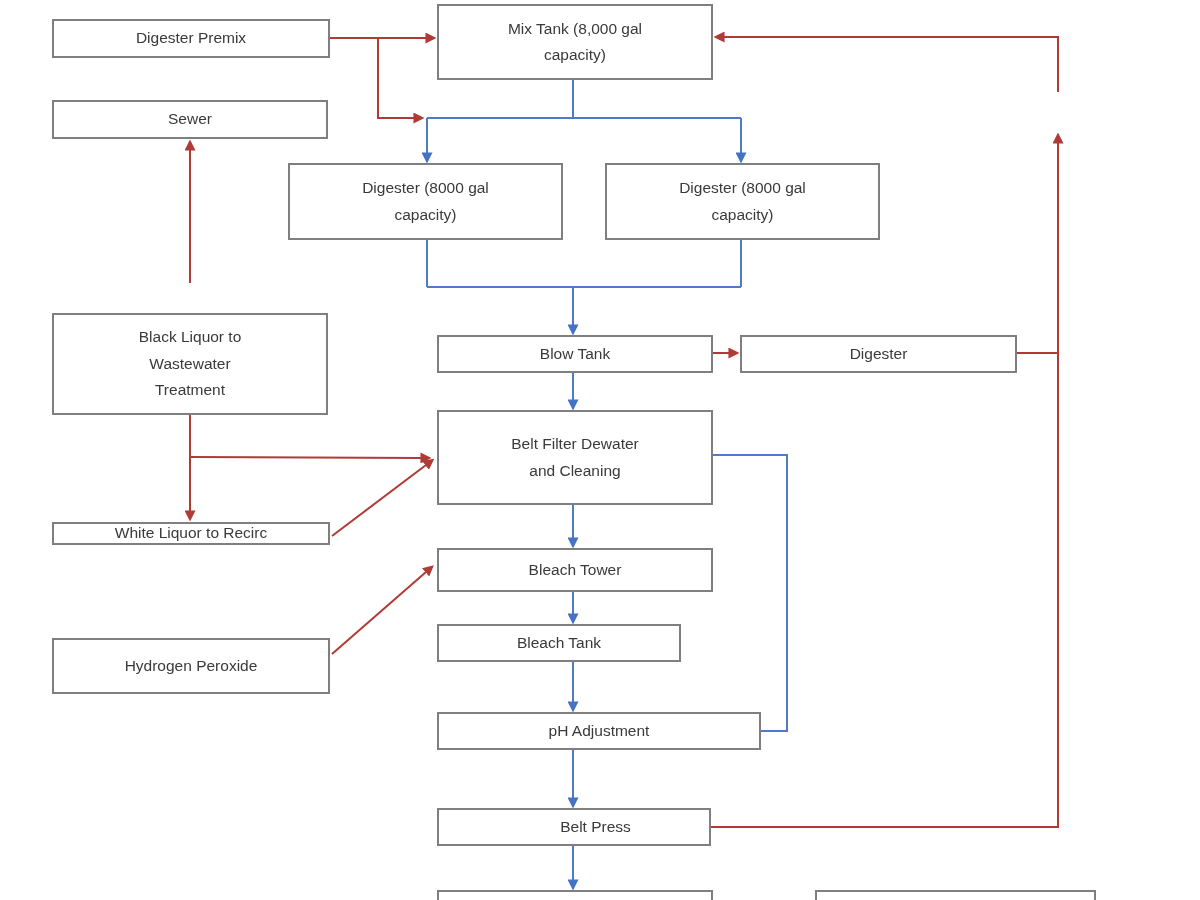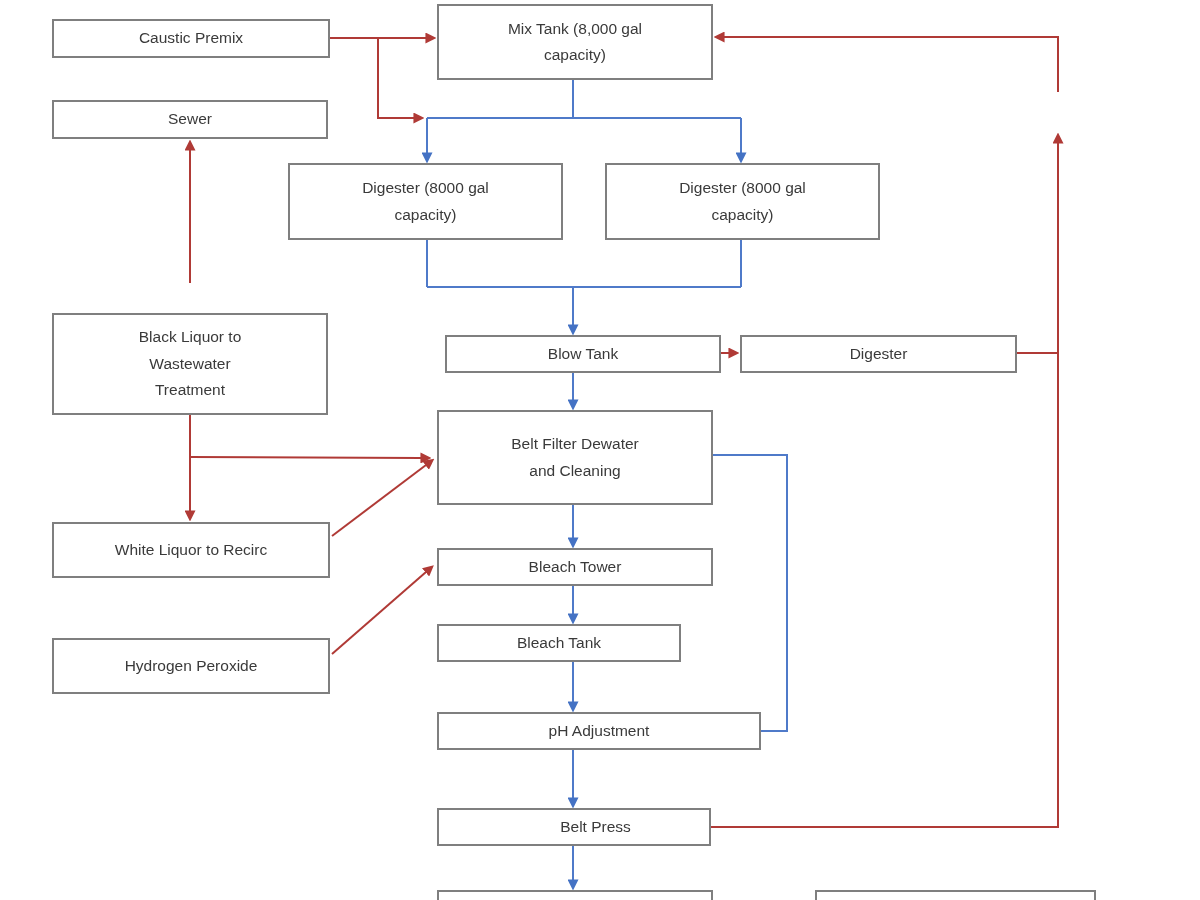--- a/index.html
+++ b/index.html
@@ -58,21 +58,21 @@
       <path d="M573,505 L573,538" marker-end="url(#ar-blue)"></path>
       <path d="M573,586 L573,614" marker-end="url(#ar-blue)"></path>
       <path d="M573,662 L573,702" marker-end="url(#ar-blue)"></path>
       <path d="M573,750 L573,798" marker-end="url(#ar-blue)"></path>
       <path d="M573,846 L573,880" marker-end="url(#ar-blue)"></path>
       <path d="M713,455 L787,455 L787,731 L725,731" marker-end="url(#ar-blue)"></path>
     </g>
   </svg>
 
   <div class="node" style="left:52px; top:19px; width:278px; height:39px;">
-    <span>Caustic Premix</span>
+    <span>Digester Premix</span>
   </div>
 
   <div class="node" style="left:437px; top:4px; width:276px; height:76px;">
     <span>Mix Tank (8,000 gal
 capacity)</span>
   </div>
 
   <div class="node" style="left:52px; top:100px; width:276px; height:39px;">
     <span>Sewer</span>
   </div>
@@ -87,38 +87,38 @@
     <span>Digester (8000 gal
 capacity)</span>
   </div>
 
   <div class="node" style="left:52px; top:283px; width:276px; height:102px;margin-top:30px;">
     <span>Black Liquor to
 Wastewater
 Treatment</span>
   </div>
 
-  <div class="node" style="left:437px; top:335px; width:276px; height:38px;margin-left:8px;">
+  <div class="node" style="left:437px; top:335px; width:276px; height:38px;">
     <span>Blow Tank</span>
   </div>
 
   <div class="node" style="left:740px; top:335px; width:277px; height:38px;">
     <span>Digester</span>
   </div>
 
   <div class="node" style="left:437px; top:410px; width:276px; height:95px;">
     <span>Belt Filter Dewater
 and Cleaning</span>
   </div>
 
-  <div class="node" style="left:52px; top:522px; width:278px; height:56px;">
+  <div class="node" style="left:52px; top:522px; width:278px; height:23px;">
     <span>White Liquor to Recirc</span>
   </div>
 
-  <div class="node" style="left:437px; top:548px; width:276px; height:38px;">
+  <div class="node" style="left:437px; top:548px; width:276px; height:44px;">
     <span>Bleach Tower</span>
   </div>
 
   <div class="node" style="left:52px; top:638px; width:278px; height:56px;">
     <span>Hydrogen Peroxide</span>
   </div>
 
   <div class="node" style="left:437px; top:624px; width:244px; height:38px;">
     <span>Bleach Tank</span>
   </div>

